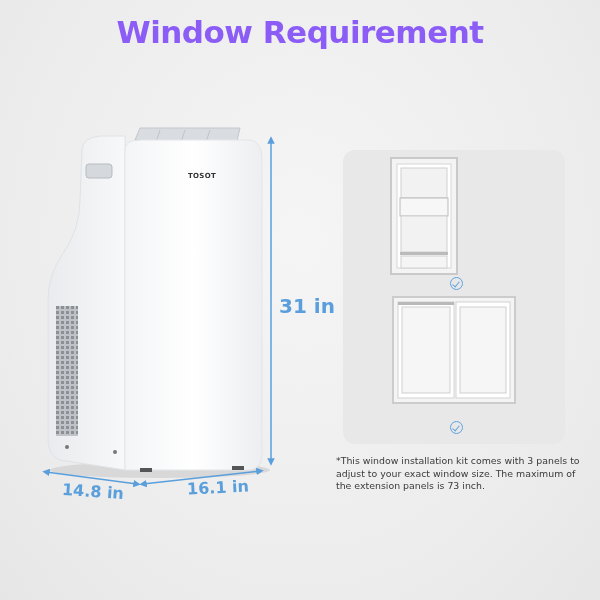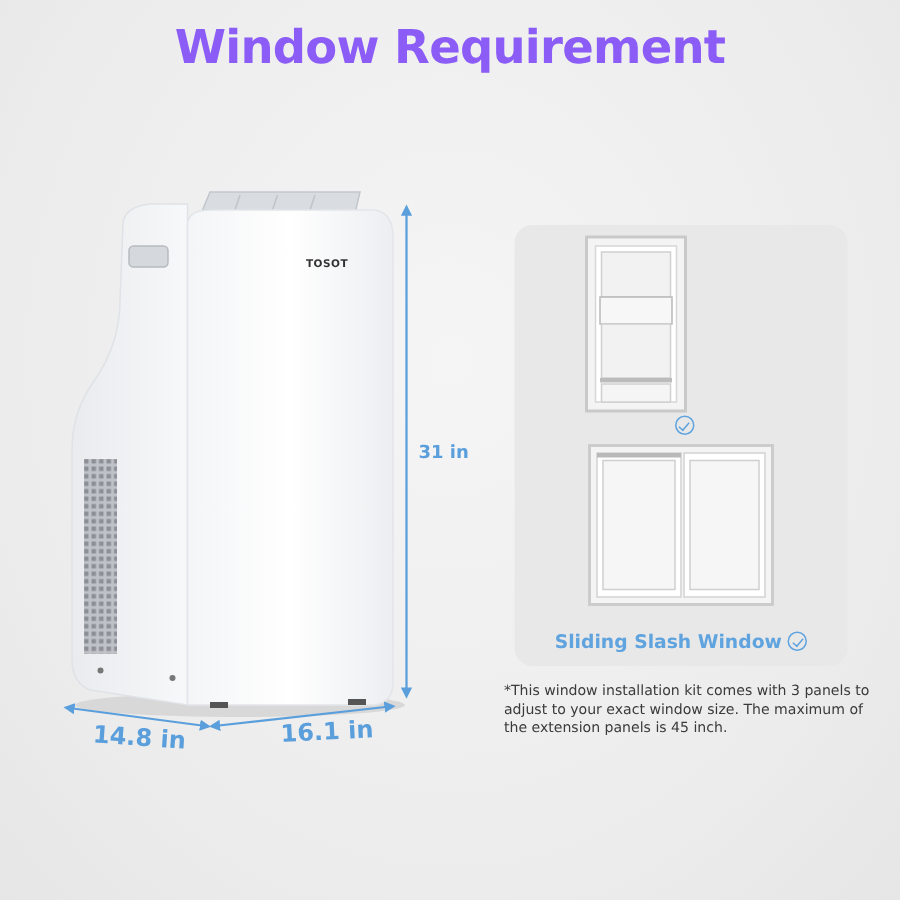--- a/index.html
+++ b/index.html
@@ -12,21 +12,21 @@
   }
   .title {
     position: absolute; left: 0; top: 14px; width: 600px; text-align: center;
     font-weight: bold; font-size: 31px; letter-spacing: -0.5px;
     color: #8b5cf6;
   }
   
   .ac { position: absolute; left: 0; top: 0; width: 600px; height: 600px; }
   .ac svg { position: absolute; left: 0; top: 0; }
   .dim-label {
-    position: absolute; font-weight: bold; color: #5a9fdc; font-size: 12px;
+    position: absolute; font-weight: bold; color: #5a9fdc; font-size: 20px;
   }
   .dim-height { left: 279px; top: 294px; }
   .dim-depth { left: 62px; top: 482px; transform: rotate(4deg); font-size: 16px; }
   .dim-width { left: 187px; top: 478px; transform: rotate(-3deg); font-size: 16px; }
 
   .card {
     position: absolute; left: 343px; top: 150px; width: 222px; height: 294px;
     background: #e8e8e8; border-radius: 12px;
   }
   .win-label {
@@ -41,21 +41,21 @@
     content: ""; position: absolute; left: 3.5px; top: 1.5px; width: 3px; height: 6px;
     border-right: 1.4px solid #5fa3df; border-bottom: 1.4px solid #5fa3df; transform: rotate(40deg);
   }
   .label-1 { top: 276px; }
   .label-2 { top: 420px; }
   .note {
     position: absolute; left: 336px; top: 455px; width: 250px;
     font-size: 9.4px; line-height: 12.5px; color: #3a3a3a;
   }
   .logo {
-    position: absolute; left: 204px; top: 172px; font-size: 7px; font-weight: bold;
+    position: absolute; left: 188px; top: 172px; font-size: 7px; font-weight: bold;
     color: #333; letter-spacing: 0.3px;
   }
 </style>
 </head>
 <body>
 
 <div class="title">Window Requirement</div>
 
 <div class="ac">
   <svg width="600" height="600" viewBox="0 0 600 600">
@@ -133,16 +133,16 @@
       <rect x="113" y="5" width="54" height="96" fill="#ffffff" stroke="#d2d2d2"></rect>
       <rect x="117" y="10" width="46" height="86" fill="#f6f6f6" stroke="#cfcfcf"></rect>
     </g>
   </svg>
 </div>
 
 <div class="win-label label-1">
   <span class="check"></span>
 </div>
 <div class="win-label label-2">
-  <span>Sliding Slash Window</span><span class="check"></span>
+  <span class="check"></span>
 </div>
 
-<div class="note">*This window installation kit comes with 3 panels to adjust to your exact window size. The maximum of the extension panels is 45 inch.</div>
+<div class="note">*This window installation kit comes with 3 panels to adjust to your exact window size. The maximum of the extension panels is 73 inch.</div>
 
 </body></html>

